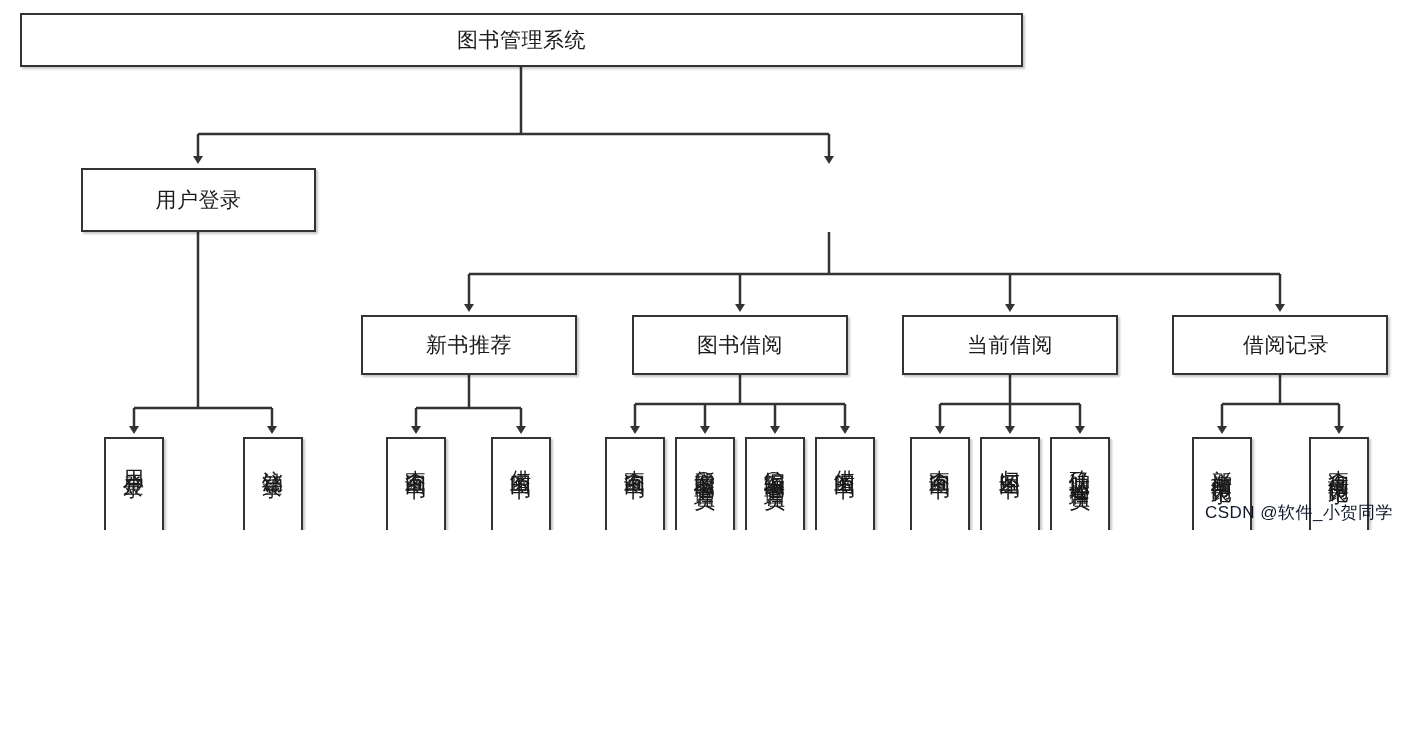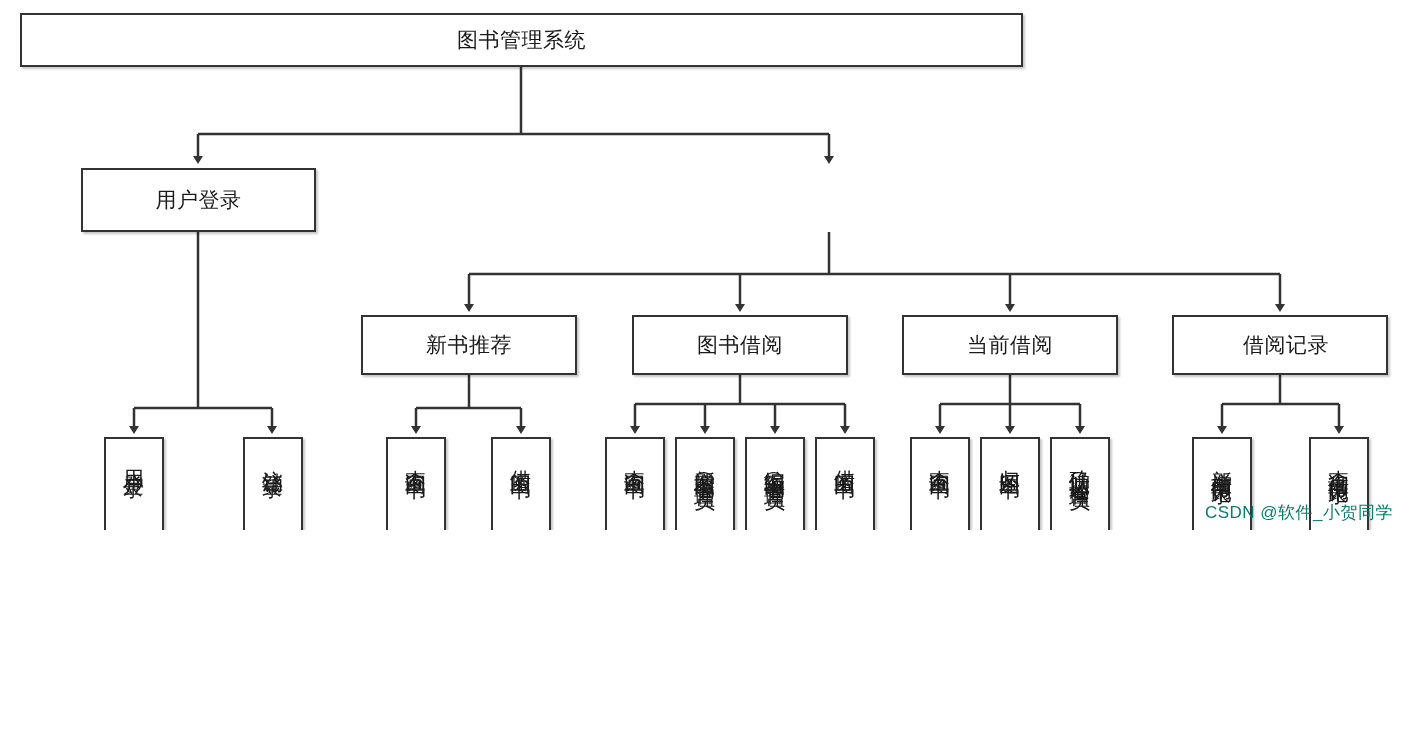--- a/index.html
+++ b/index.html
@@ -54,21 +54,21 @@
     letter-spacing: 3px;
     line-height: 1;
     white-space: normal;
     max-height: 100%;
   }
   .watermark {
     position: absolute;
     right: 12px;
     bottom: 6px;
     font-size: 17px;
-    color: #0f766e;
+    color: #0f172a;
     letter-spacing: 0.5px;
     white-space: nowrap;
     user-select: none;
     margin-top: 44px;
   }
 </style>
 </head>
 <body>
 
 <div id="canvas">

